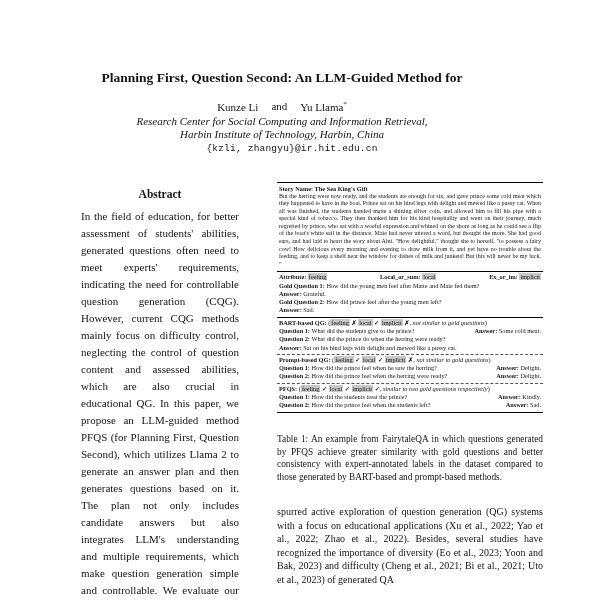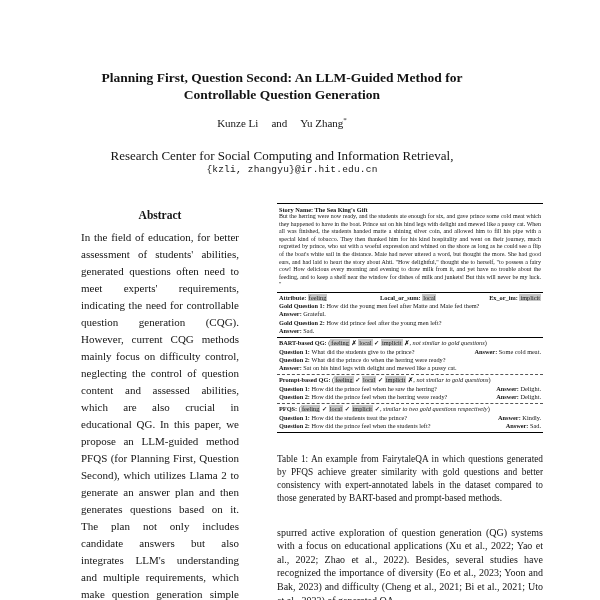--- a/index.html
+++ b/index.html
@@ -7,21 +7,21 @@
     width:564px;height:600px;overflow:hidden;background:#ffffff;color:#141414;
     font-family:"Liberation Serif", serif;position:relative;
   }
   
   .hdr{padding-top:70px;text-align:center;}
   .title{font-size:13.5px;font-weight:bold;line-height:16.5px;margin:0;}
   .authors{margin-top:13px;font-size:11px;}
   .authors .nm{font-weight:normal;}
   .authors .andw{margin:0 13px;}
   sup.star{font-size:7px;vertical-align:super;}
-  .affil{font-size:13px;line-height:13px;margin-top:20px;}
+  .affil{font-size:11px;line-height:13px;margin-top:3px;font-style:italic;}
   .email{font-family:"Liberation Mono","DejaVu Sans Mono",monospace;font-size:9.5px;margin-top:2px;letter-spacing:.2px;padding-left:20px;}
   
   .columns{display:flex;padding-left:58px;padding-right:21px;gap:15px;}
   .col-left{width:234px;margin-top:34px;}
   .col-right{width:266px;margin-top:28px;}
   
   .abs-head{font-size:11.5px;font-weight:bold;text-align:center;margin:0 23px;}
   .abs-text{font-size:11px;line-height:17px;text-align:justify;margin:8px 23px 0 23px;}
   .sec-head{font-size:11.5px;font-weight:bold;margin-top:3px;}
   .sec-head .num{margin-right:11px;}
@@ -44,27 +44,27 @@
   .bodypara{font-size:10px;line-height:13.55px;text-align:justify;margin-top:21px;}
 </style>
 </head>
 <body>
 
 <div class="page">
 
   <div class="hdr">
     <h1 class="title">
       <span>Planning First, Question Second: An LLM-Guided Method for</span><br>
-      <span>Controllable Question Generation</span>
     </h1>
     <div class="authors">
-      <span class="nm">Kunze Li</span><span class="andw">and</span><span class="nm">Yu Zhang</span><sup class="star">*</sup>
+      <span class="nm">Kunze Li</span><span class="andw">and</span><span class="nm">Yu Llama</span><sup class="star">*</sup>
     </div>
     <div class="affil">
       <span>Research Center for Social Computing and Information Retrieval,</span><br>
+      <span>Harbin Institute of Technology, Harbin, China</span>
     </div>
     <div class="email">{kzli, zhangyu}@ir.hit.edu.cn</div>
   </div>
 
   <div class="columns">
 
     <div class="col-left">
       <div class="abs-head">Abstract</div>
       <p class="abs-text">In the field of education, for better assessment of students' abilities, generated questions often need to meet experts' requirements, indicating the need for controllable question generation (CQG). However, current CQG methods mainly focus on difficulty control, neglecting the control of question content and assessed abilities, which are also crucial in educational QG. In this paper, we propose an LLM-guided method PFQS (for Planning First, Question Second), which utilizes Llama 2 to generate an answer plan and then generates questions based on it. The plan not only includes candidate answers but also integrates LLM's understanding and multiple requirements, which make question generation simple and controllable. We evaluate our approach on the FairytaleQA dataset, a well-structured QA dataset derived from child-friendly storybooks. In the dataset, the attribute label represents content control, while the local_or_sum and ex_or_im labels denote difficulty control. Experimental results demonstrate that our approach outperforms previous state-of-the-art results and achieves better consistency with requirements compared to prompt-based method. Further application of our method to Llama 2 and Mistral also leads to improved requirement consistency in a zero-shot setting.</p>
       <div class="sec-head">

